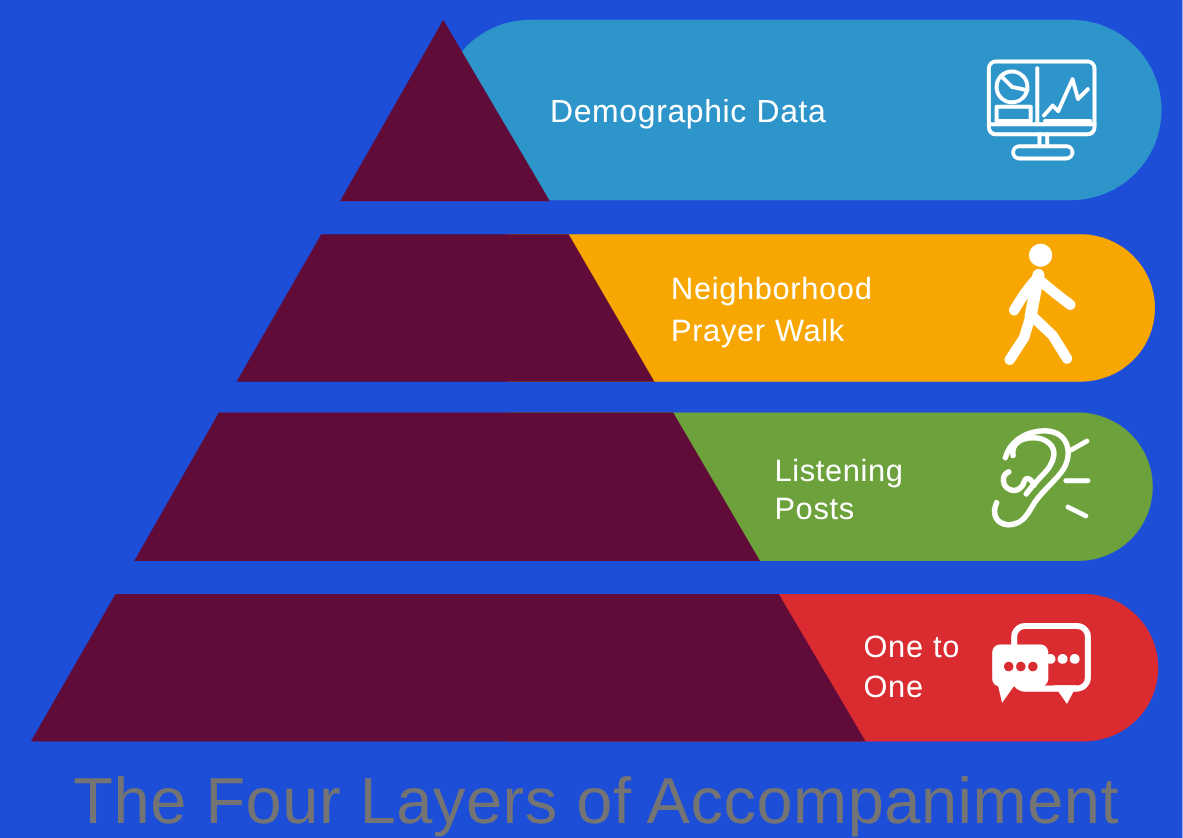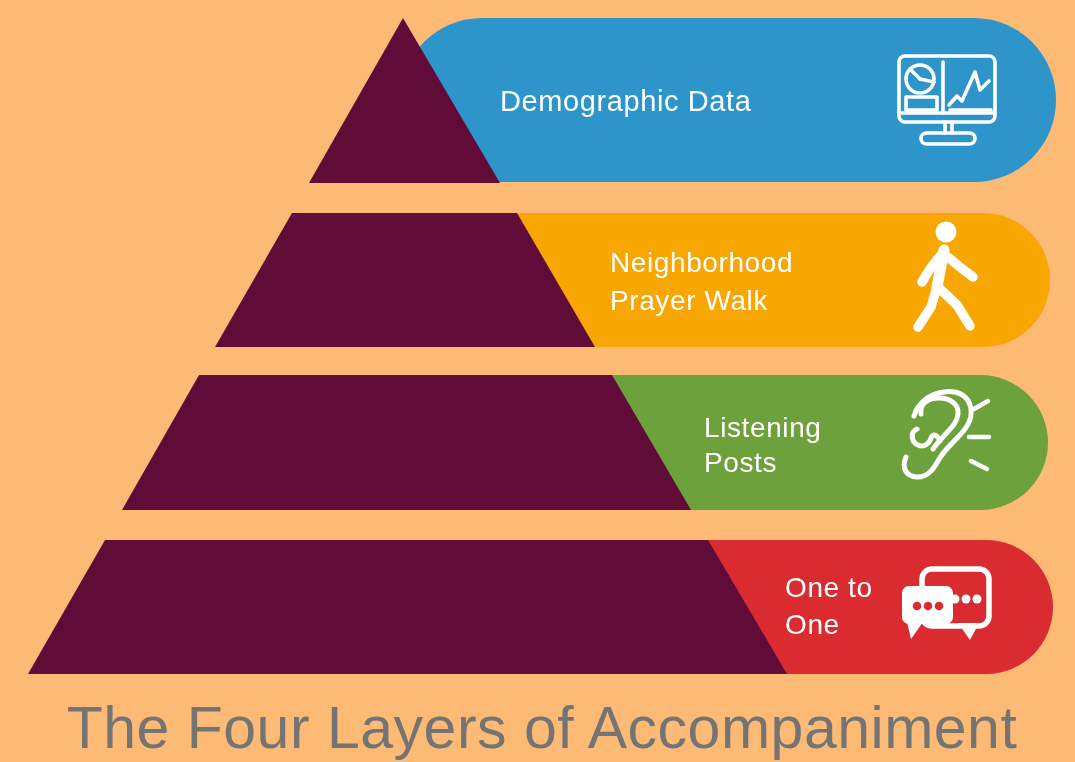--- a/index.html
+++ b/index.html
@@ -1,20 +1,20 @@
 <!DOCTYPE html>
 <html><head>
 <meta charset="utf-8">
 <style>
   html, body { margin: 0; padding: 0; background: #ffffff; }
   .canvas {
     position: relative;
     width: 1075px;
     height: 762px;
-    background: #fdba74;
+    background: #1d4ed8;
     overflow: hidden;
     font-family: "Liberation Sans", sans-serif;
   }
   svg { display: block; }
   .bar-label {
     font-family: "Liberation Sans", sans-serif;
     font-size: 28px;
     font-weight: 400;
     letter-spacing: 0.6px;
   }

